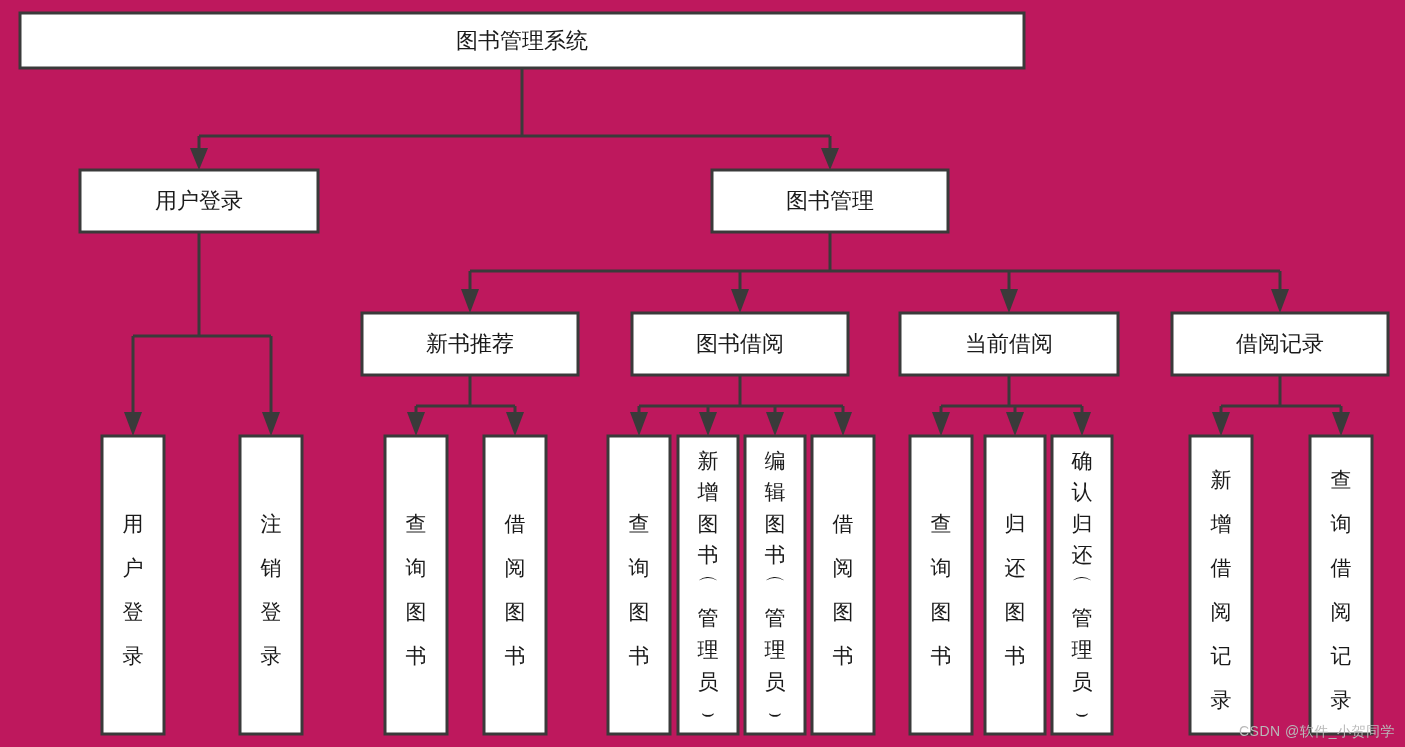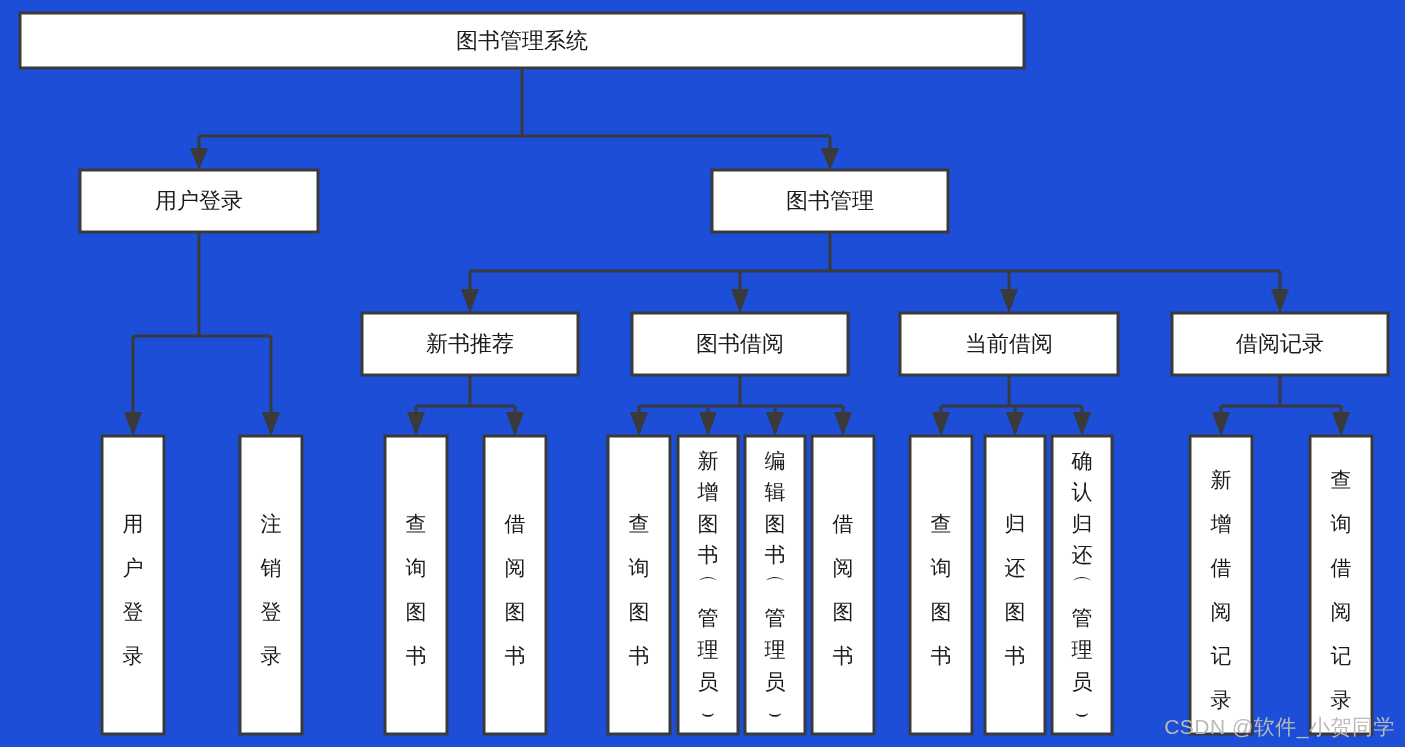--- a/index.html
+++ b/index.html
@@ -10,21 +10,21 @@
   body {
     width: 1405px;
     height: 747px;
     font-family: "Liberation Sans", "DejaVu Sans", sans-serif;
     overflow: hidden;
   }
   #diagram-root {
     position: relative;
     width: 1405px;
     height: 747px;
-    background: #1d4ed8;
+    background: #be185d;
   }
   svg.flow {
     position: absolute;
     top: 0;
     left: 0;
     width: 1405px;
     height: 747px;
   }
   .node-rect {
     fill: #ffffff;
@@ -52,21 +52,21 @@
     font-family: "Liberation Sans", "DejaVu Sans", sans-serif;
     font-size: 21px;
     fill: #1a1a1a;
     text-anchor: middle;
   }
   .watermark {
     position: absolute;
     right: 10px;
     bottom: 6px;
     font-family: "Liberation Sans", "DejaVu Sans", sans-serif;
-    font-size: 21px;
+    font-size: 14px;
     color: #b9b9b9;
     letter-spacing: 0.5px;
     white-space: nowrap;
     user-select: none;
   }
 </style>
 </head>
 <body>
 
 <div id="diagram-root">

